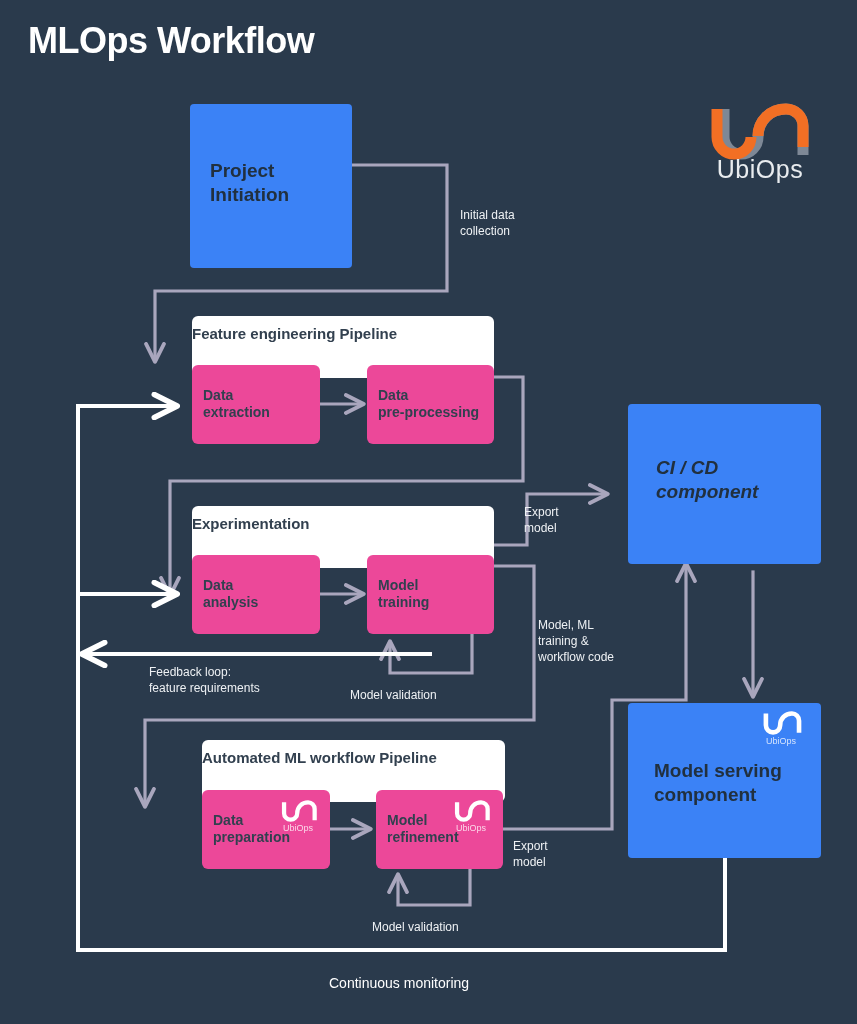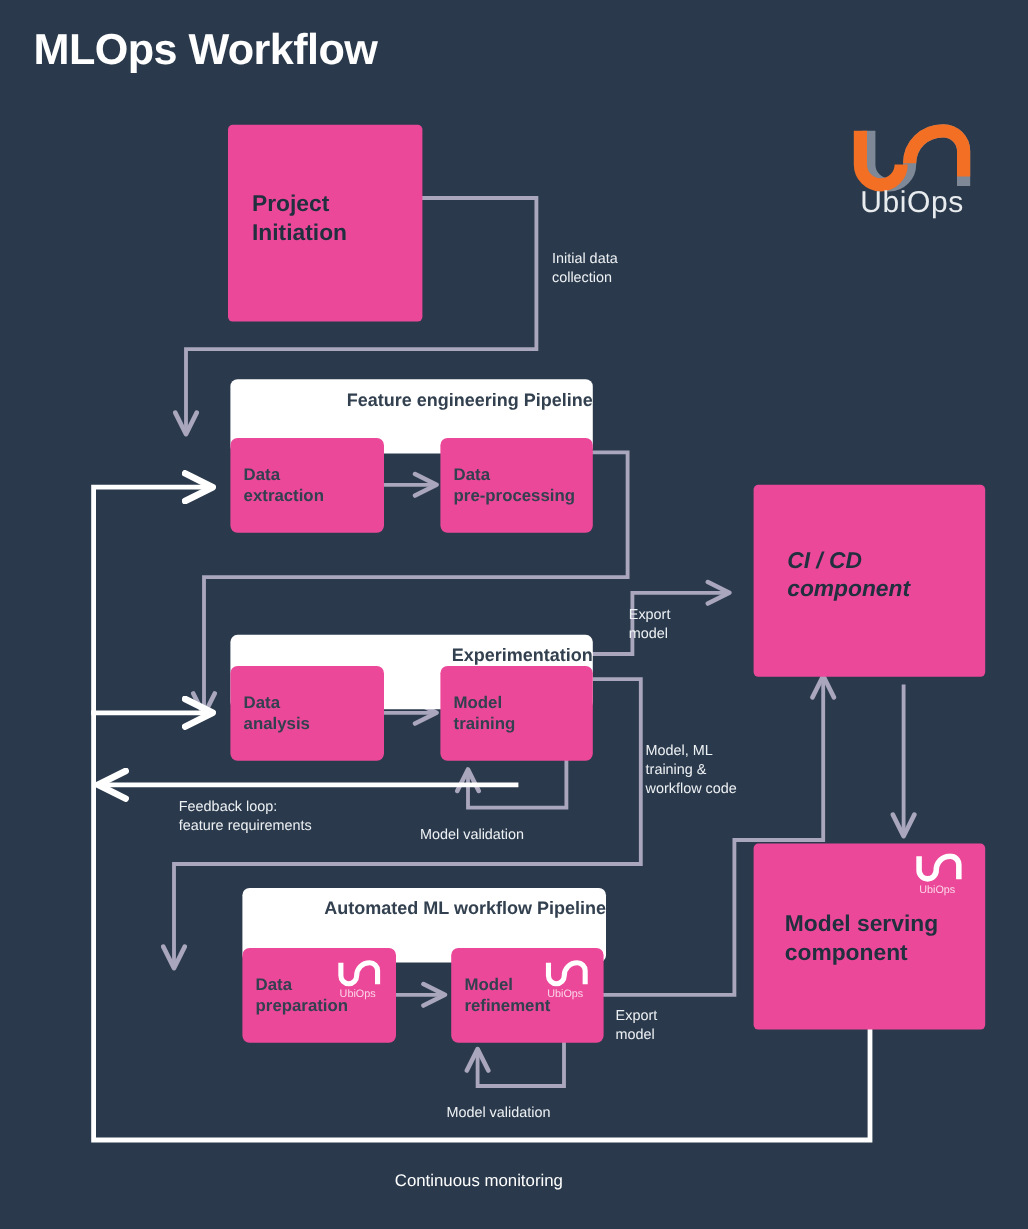--- a/index.html
+++ b/index.html
@@ -10,28 +10,28 @@
     overflow:hidden;
   }
   #stage{position:relative;width:857px;height:820px;}
   svg.layer{position:absolute;left:0;top:0;width:857px;height:1024px;}
   .title{
     position:absolute;left:28px;top:20px;
     font-size:36px;font-weight:bold;color:#ffffff;
     letter-spacing:-0.5px;
   }
   .box{position:absolute;box-sizing:border-box;}
-  .orange{background:#ec4899;border-radius:4px;}
+  .orange{background:#3b82f6;border-radius:4px;}
   .orange .lbl{
     position:absolute;color:#21303f;font-weight:bold;
     font-size:19px;line-height:1.25;
   }
   .panel{position:absolute;background:#ffffff;border-radius:6px;}
   .panel .ptitle{
-    position:absolute;left:0;right:0;top:9px;text-align:right;
+    position:absolute;left:0;right:0;top:9px;text-align:left;
     color:#32404f;font-weight:bold;font-size:15px;
   }
   .node{
     position:absolute;background:#ec4899;border-radius:6px;
   }
   .node .nlbl{
     position:absolute;left:11px;top:50%;transform:translateY(-50%);
     color:#32404f;font-weight:bold;font-size:14px;line-height:1.28;
   }
   .edgelbl{
@@ -131,21 +131,21 @@
       <span>extraction</span>
     </div>
   </div>
   <div class="node" style="left:367px;top:365px;width:127px;height:79px;">
     <div class="nlbl">
       <span>Data</span><br>
       <span>pre-processing</span>
     </div>
   </div>
 
-  <div class="panel" style="left:192px;top:506px;width:302px;height:62px;margin-top:23px;">
+  <div class="panel" style="left:192px;top:506px;width:302px;height:62px;">
     <div class="ptitle">Experimentation</div>
   </div>
   <div class="node" style="left:192px;top:555px;width:128px;height:79px;">
     <div class="nlbl">
       <span>Data</span><br>
       <span>analysis</span>
     </div>
   </div>
   <div class="node" style="left:367px;top:555px;width:127px;height:79px;">
     <div class="nlbl">

